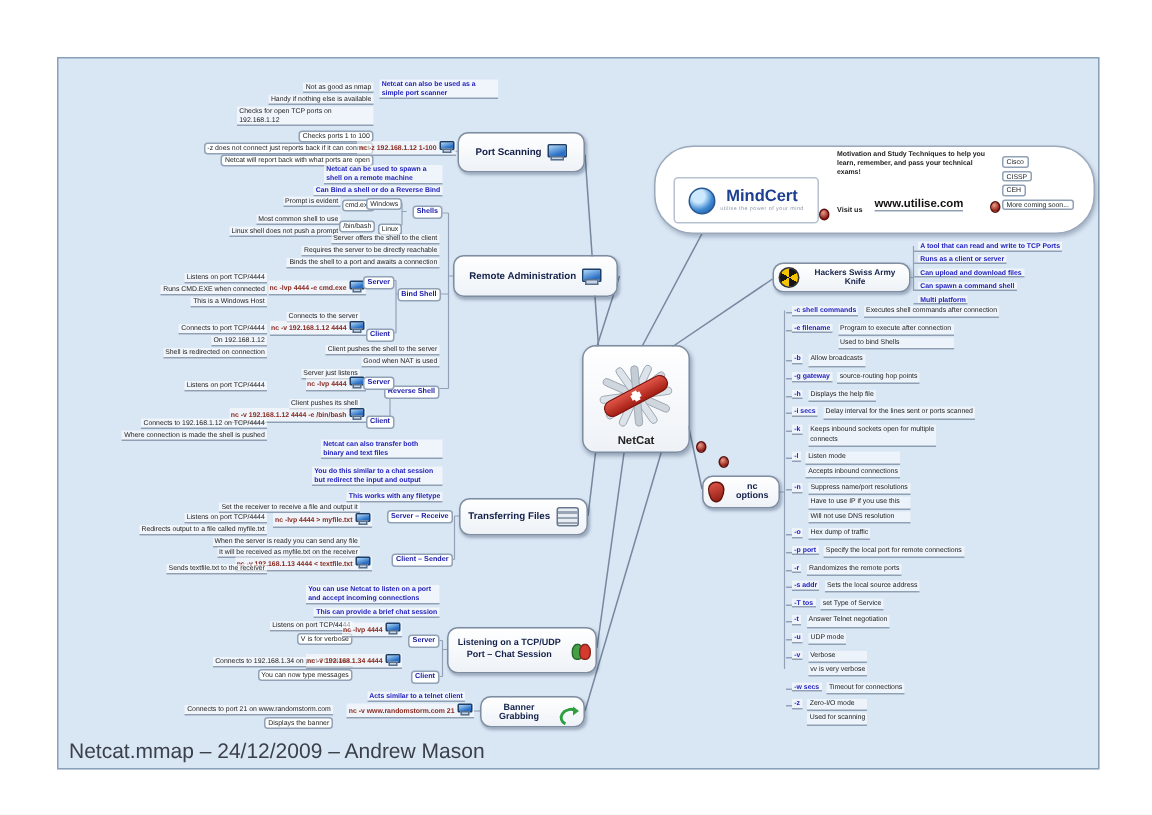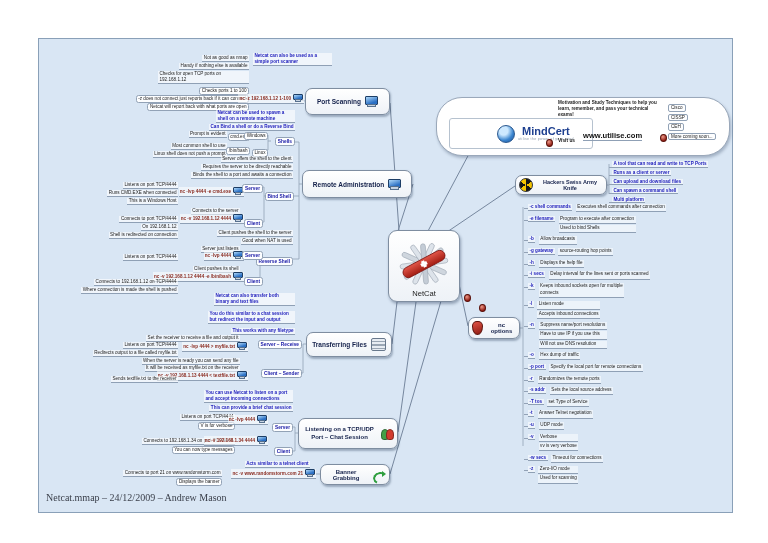--- a/index.html
+++ b/index.html
@@ -50,22 +50,22 @@
   .shield{width:9px;height:12px;display:inline-block;flex:none;border:1px solid #5e120b;
       background:linear-gradient(160deg,#e05548,#8f1b12);
       border-radius:45% 45% 50% 50%/35% 35% 62% 62%;}
   .globe{width:16px;height:16px;border-radius:50%;flex:none;border:1px solid #2a588f;
       background:radial-gradient(circle at 35% 30%,#cde9ff 0 28%,#3b86d0 62%,#1b4f96 100%);}
   .dot{position:absolute;width:5px;height:6px;border-radius:50%;border:.5px solid #5a0f08;
       background:radial-gradient(circle at 35% 30%,#ee9988,#8f1d14 75%);}
   
   .cloud{position:absolute;background:#fff;border:1.3px solid #9aa8ba;border-radius:26px;
       box-shadow:1px 2px 3px rgba(40,60,90,.3);}
-  .mclogo{position:absolute;display:flex;align-items:center;gap:3px;
-      background:#fff;border:1px solid #b6c2cf;border-radius:3px;padding-left:47px;}
+  .mclogo{position:absolute;display:flex;align-items:center;justify-content:center;gap:3px;
+      background:#fff;border:1px solid #b6c2cf;border-radius:3px;}
   .mcbrand{font-size:11px;font-weight:bold;color:#1d3f8f;line-height:1;}
   .mctag{font-size:3.6px;color:#8d9aa8;letter-spacing:.3px;line-height:1;margin-top:1px;}
   .mcnote{position:absolute;font-size:4.6px;font-weight:bold;color:#222;line-height:1.35;}
   .mcvisit{position:absolute;font-size:4.8px;font-weight:bold;color:#222;}
   .mcurl{position:absolute;font-size:7.6px;font-weight:bold;color:#111;border-bottom:1px solid #8fa0b5;}
   
   .col{position:absolute;display:flex;flex-direction:column;align-items:flex-start;gap:2.4px;}
   .hitem{font-size:4.6px;font-weight:bold;color:#2222bd;white-space:nowrap;
       border-bottom:1px solid #8fa0b5;padding:0 1.5px .5px;background:rgba(255,255,255,.55);position:relative;}
   .hitem::before{content:"";position:absolute;left:-3px;bottom:-1px;width:3px;border-top:1px solid #93a2b6;}
@@ -77,22 +77,22 @@
   .opt{font-size:4.6px;font-weight:bold;color:#2222bd;white-space:nowrap;
       border-bottom:1px solid #8fa0b5;padding:0 1.5px .5px;background:rgba(255,255,255,.55);}
   .opt-notes{display:flex;flex-direction:column;gap:1px;}
   .onote{font-size:4.6px;line-height:1.45;color:#1b1b1b;white-space:pre-line;
       border-bottom:1px solid #8fa0b5;padding:0 1.5px .5px;background:rgba(255,255,255,.5);}
   
   .center-node{position:absolute;left:388px;top:230px;width:72px;height:72px;
       background:linear-gradient(#ffffff,#eef2f7);border:1.3px solid #7e8da0;border-radius:9px;
       box-shadow:1px 2px 3px rgba(40,60,90,.4);display:flex;flex-direction:column;
       align-items:center;justify-content:flex-end;padding-bottom:3px;box-sizing:border-box;}
-  .center-label{font-size:7.6px;font-weight:normal;color:#222;}
-  .footer{position:absolute;left:46px;top:492px;font-size:10px;color:#3a3f4a;font-family:Liberation Serif, serif;}
+  .center-label{font-size:7.6px;font-weight:bold;color:#222;}
+  .footer{position:absolute;left:46px;top:492px;font-size:14px;color:#3a3f4a;}
 </style>
 </head>
 <body>
 
 <div id="stage">
   <div id="panel"></div>
 
   <svg class="lines">
     <g stroke="#76879e" stroke-width="1" fill="none">
       <path d="M390 103 L399 231"></path>

